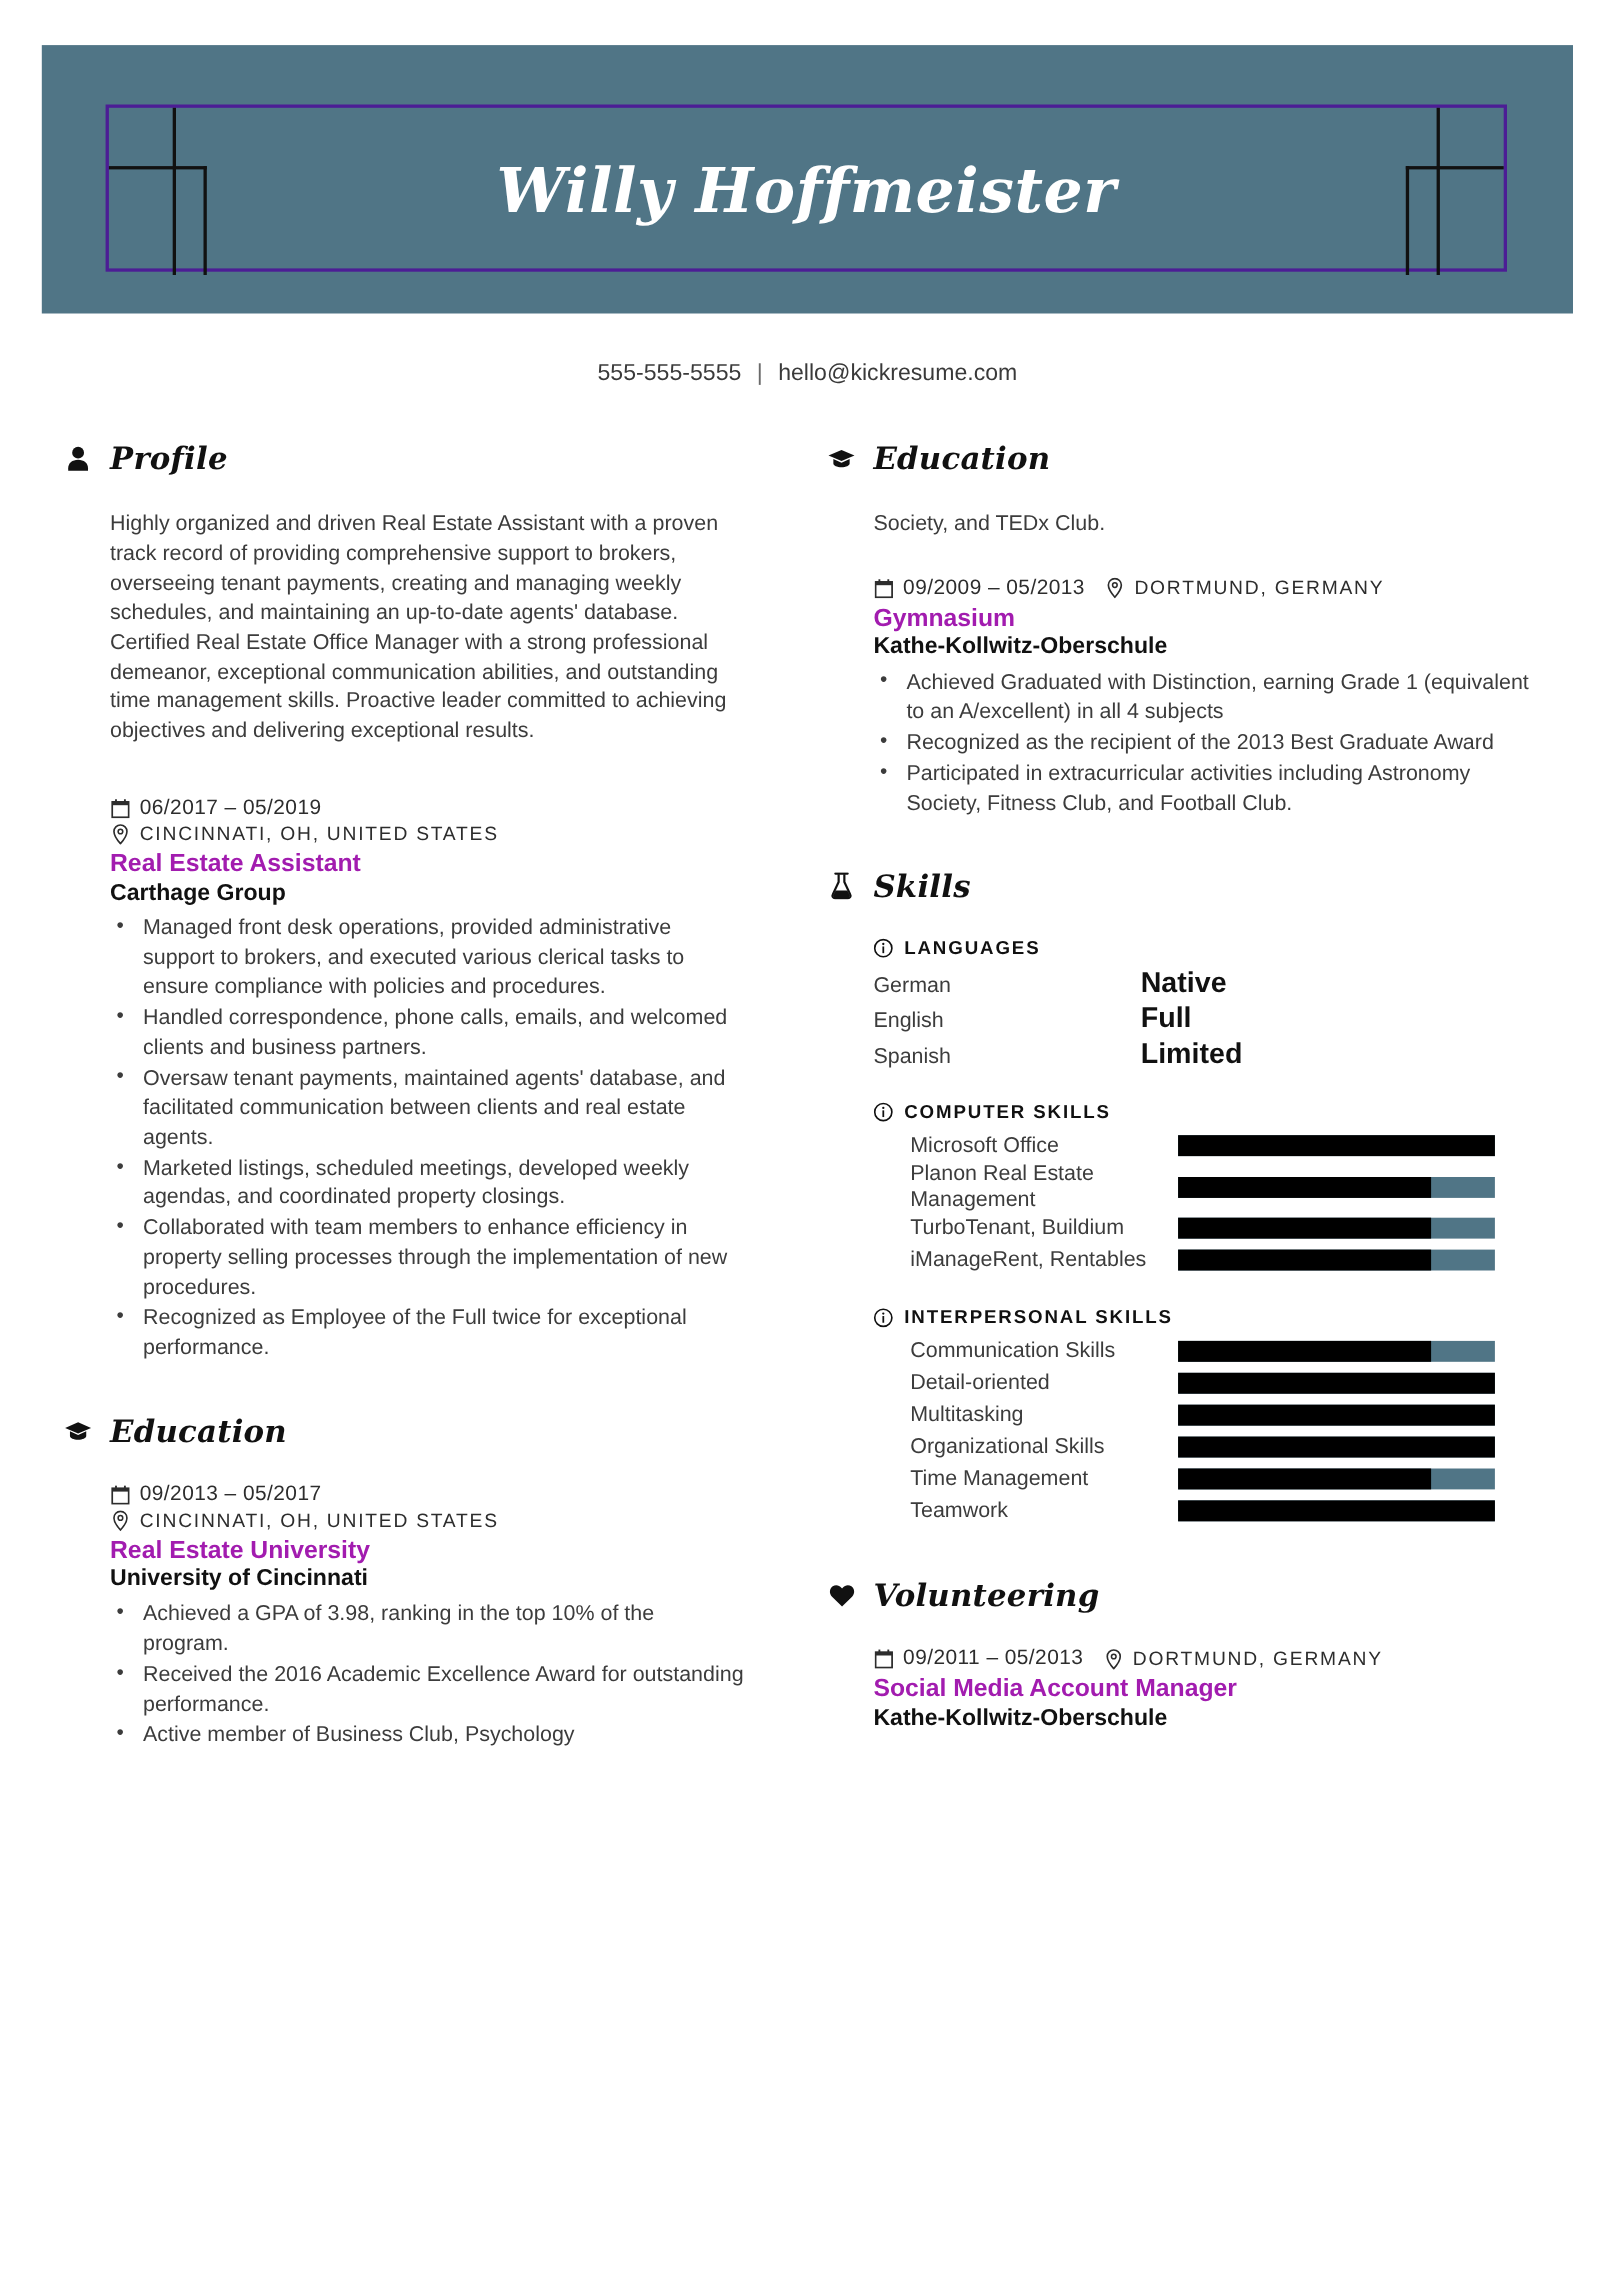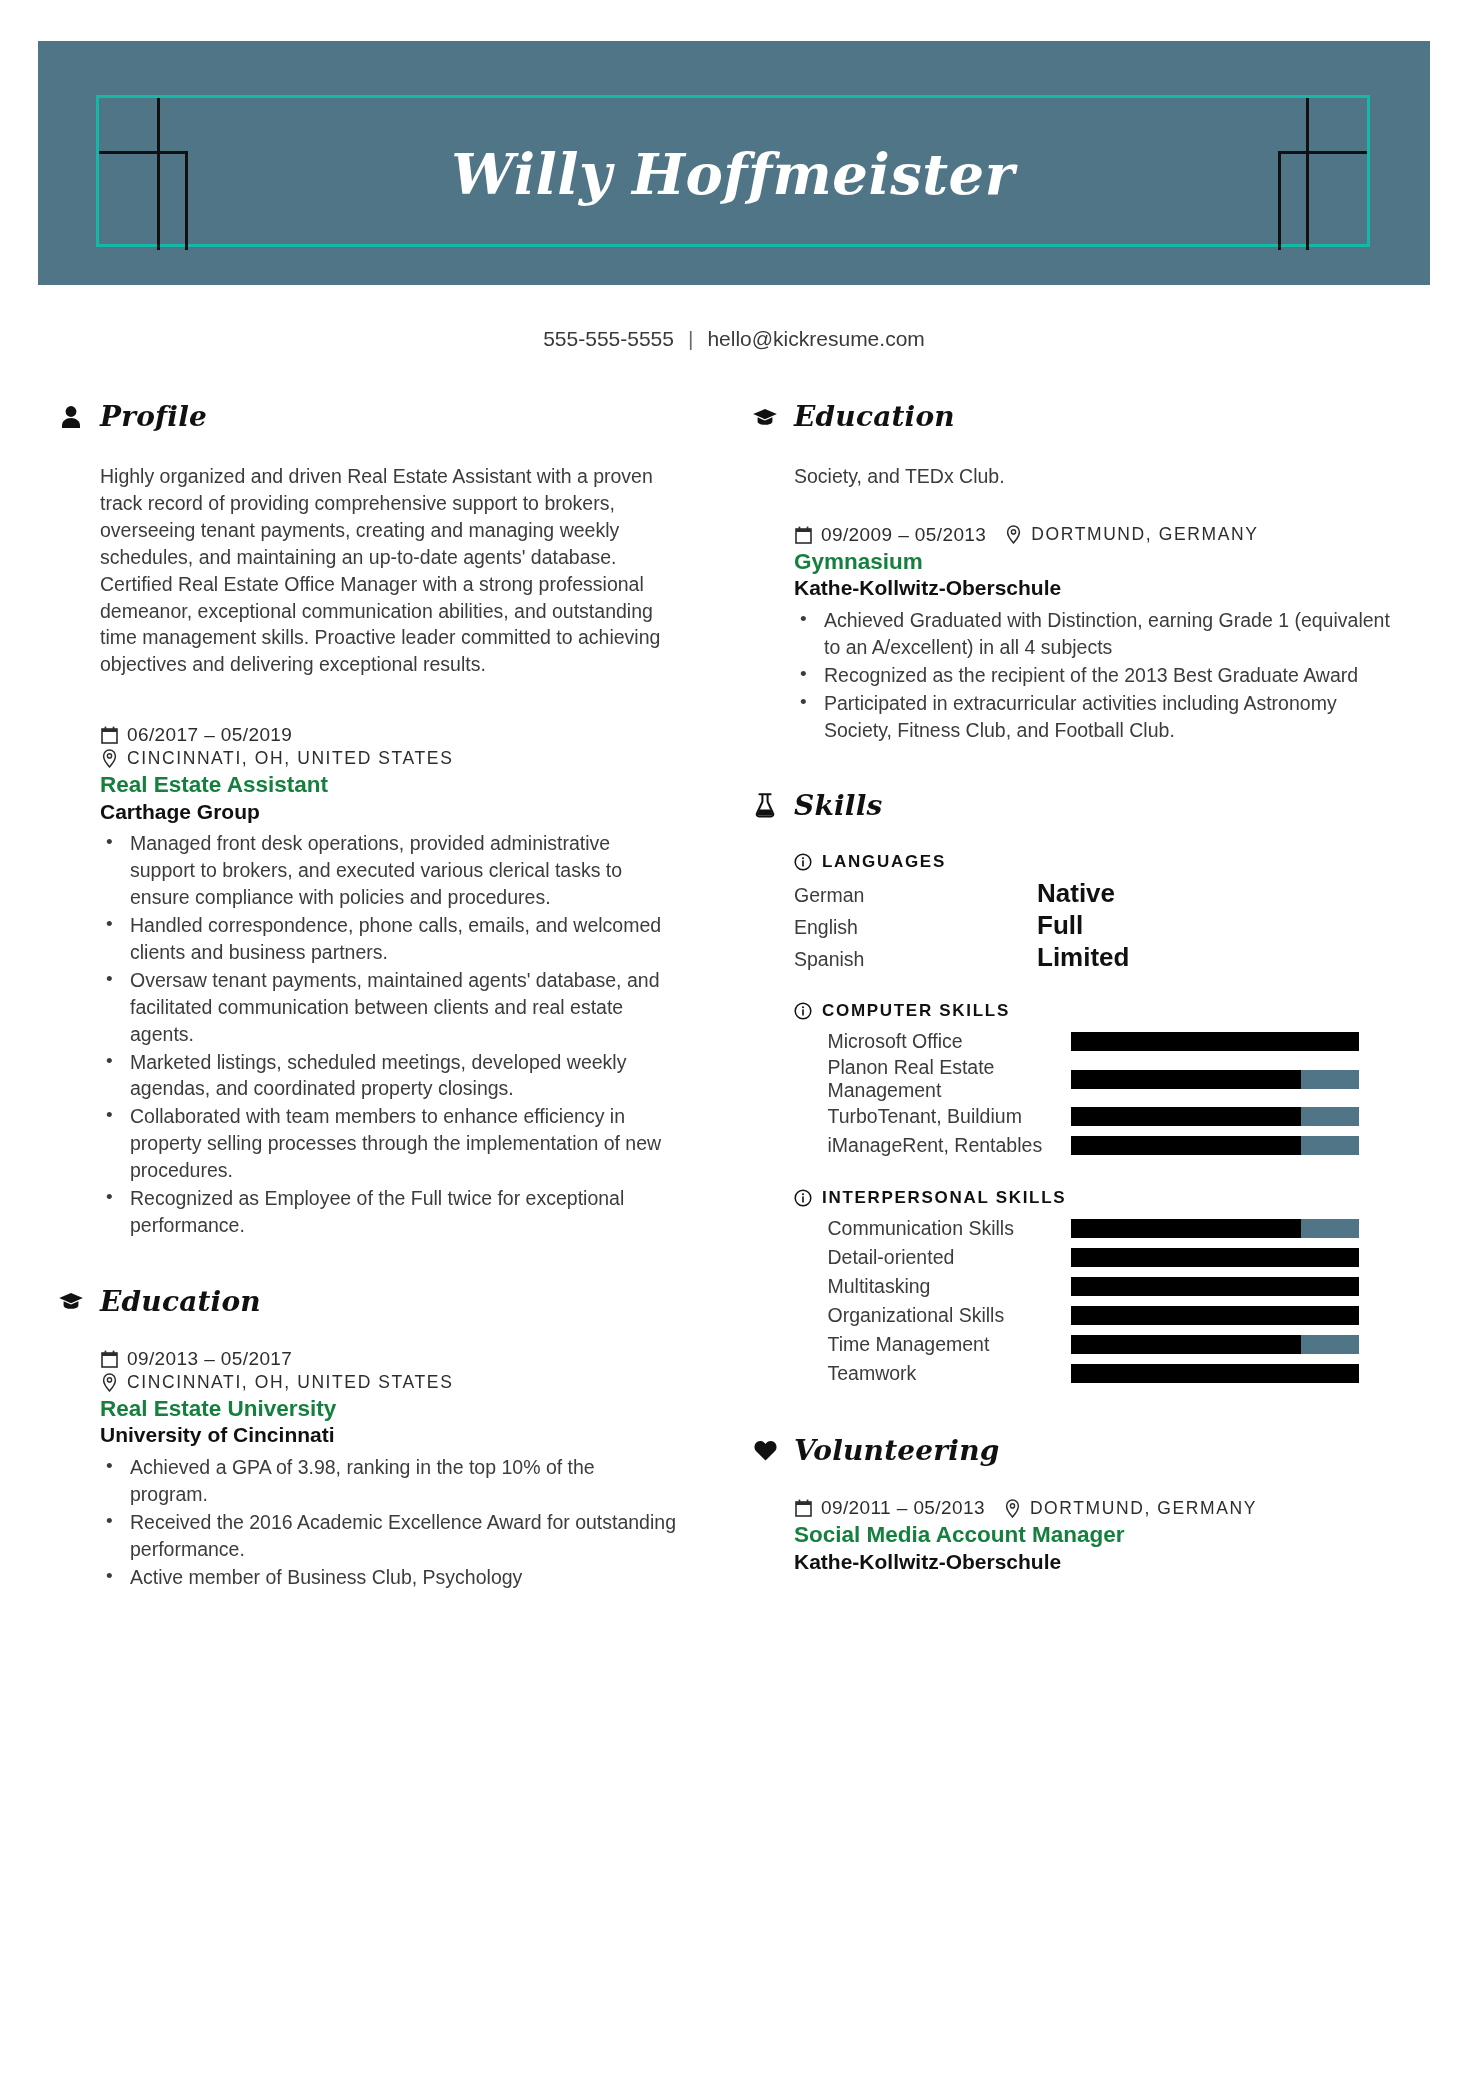--- a/index.html
+++ b/index.html
@@ -12,21 +12,21 @@
 
   
   .header-band {
     position: absolute; left: 38px; top: 41px;
     width: 1392px; height: 244px;
     background: #507586;
   }
   .name-frame {
     position: absolute; left: 58px; top: 54px;
     width: 1274px; height: 152px;
-    border: 3px solid #14b8a6;
+    border: 3px solid #4c1d95;
   }
   .frame-bar { position: absolute; background: #111; }
   
   .fb-l-vert-outer { left: 58px; top: 0; width: 3px; height: 152px; }
   .fb-l-vert-inner { left: 86px; top: 53px; width: 3px; height: 99px; }
   .fb-l-horiz      { left: 0;   top: 53px; width: 89px; height: 3px; }
   
   .fb-r-vert-outer { right: 58px; top: 0; width: 3px; height: 152px; }
   .fb-r-vert-inner { right: 86px; top: 53px; width: 3px; height: 99px; }
   .fb-r-horiz      { right: 0;  top: 53px; width: 89px; height: 3px; }
@@ -71,21 +71,21 @@
   
   .entry { margin-bottom: 26px; }
   .meta-row { display: flex; align-items: center; flex-wrap: wrap; gap: 6px; margin-bottom: 2px; }
   .meta-item { display: inline-flex; align-items: center; gap: 8px; }
   .meta-item + .meta-item { margin-left: 12px; }
   .meta-text { font-size: 19px; color: #2d2d2d; letter-spacing: 0.4px; }
   .meta-text.loc { font-size: 17.5px; letter-spacing: 1.6px; }
   .meta-ic { width: 19px; height: 21px; display: inline-flex; align-items: center; justify-content: center; }
   .meta-ic svg { display: block; }
 
-  .entry-title { font-size: 22.5px; font-weight: 700; color: #15803d; line-height: 1.22; }
+  .entry-title { font-size: 22.5px; font-weight: 700; color: #a21caf; line-height: 1.22; }
   .entry-sub   { font-size: 21px;  font-weight: 700; color: #111; line-height: 1.22; }
 
   ul.bullets { list-style: none; margin-top: 6px; }
   ul.bullets li {
     position: relative; padding-left: 30px; margin-bottom: 1px;
     font-size: 19.5px; line-height: 1.38; color: #3c3c3c;
   }
   ul.bullets li::before {
     content: "\2022"; position: absolute; left: 6px; top: -1px;
     color: #3c3c3c; font-size: 19px;

